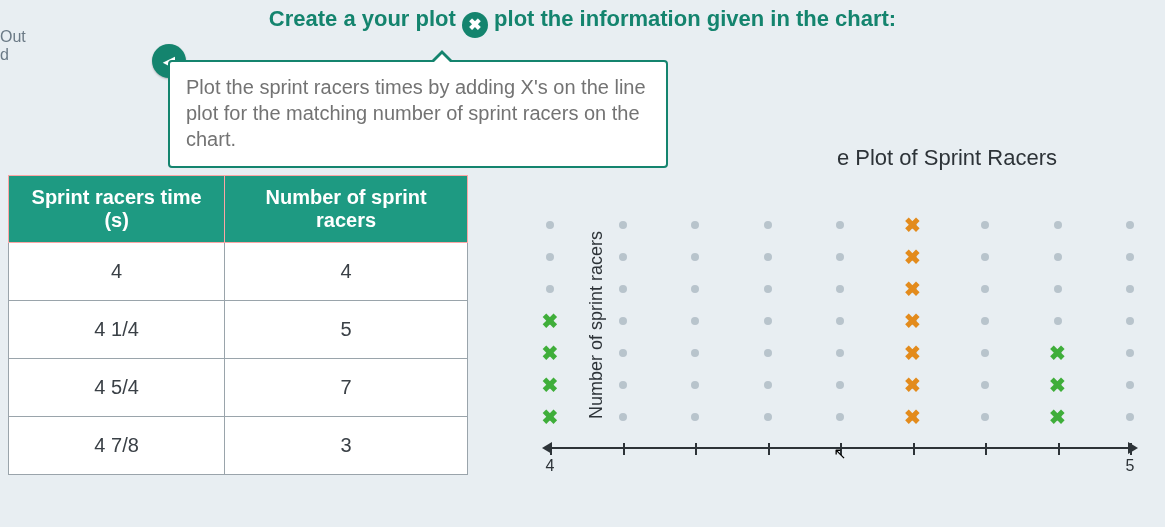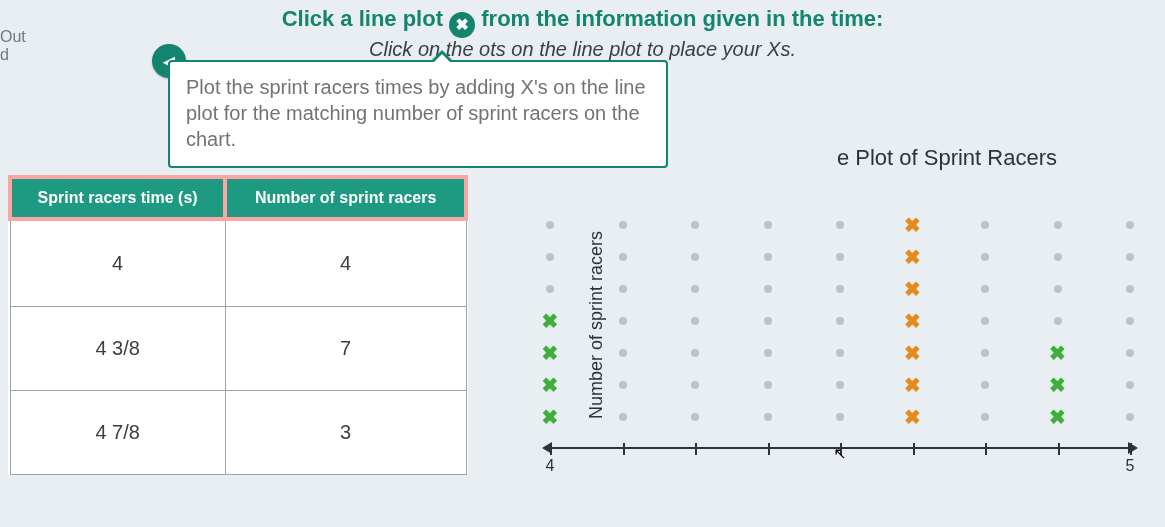--- a/index.html
+++ b/index.html
@@ -101,23 +101,23 @@
   table.data {
     border-collapse: collapse;
     width: 460px;
     background: #fff;
     font-size: 20px;
   }
   table.data th {
     background: #1e9a82;
     color: #fff;
     padding: 10px 8px;
-    border: 4px solid #fca5a5;
+    border: 1px solid #fca5a5;
     font-weight: 700;
-    font-size: 16px;
+    font-size: 20px;
   }
   table.data td {
     border: 1px solid #9aa4ab;
     text-align: center;
     padding: 10px 6px;
     color: #3a4046;
   }
   
   .plot-wrap { flex: 1; position: relative; }
   .plot-title {
@@ -200,27 +200,23 @@
 </head>
 <body>
 
 <div class="edge-label">
   <span>Out</span><br>
   <span>d</span>
 </div>
 
 <div class="heading">
   <div class="line1">
-    <span>Click a line plot</span>
+    <span>Create a your plot</span>
     <span class="close-badge">✖</span>
-    <span>from the information given in the time:</span>
-  </div>
-  <div class="line2">
-    <span>Click on the</span>
-    <span>ots on the line plot to place your Xs.</span>
+    <span>plot the information given in the chart:</span>
   </div>
 </div>
 
 <button class="speaker-btn">
   <span>◀</span>
 </button>
 
 <div class="callout">
   <span>Plot the sprint racers times by adding X's on the line plot for the matching number of sprint racers on the chart.</span>
 </div>
@@ -233,21 +229,25 @@
         <th>Sprint racers time (s)</th>
         <th>Number of sprint racers</th>
       </tr>
     </thead>
     <tbody id="tbody">
         <tr>
           <td>4</td>
           <td>4</td>
         </tr>
         <tr>
-          <td>4 3/8</td>
+          <td>4 1/4</td>
+          <td>5</td>
+        </tr>
+        <tr>
+          <td>4 5/4</td>
           <td>7</td>
         </tr>
         <tr>
           <td>4 7/8</td>
           <td>3</td>
         </tr>
       </tbody>
   </table>
 
   <div class="plot-wrap">

